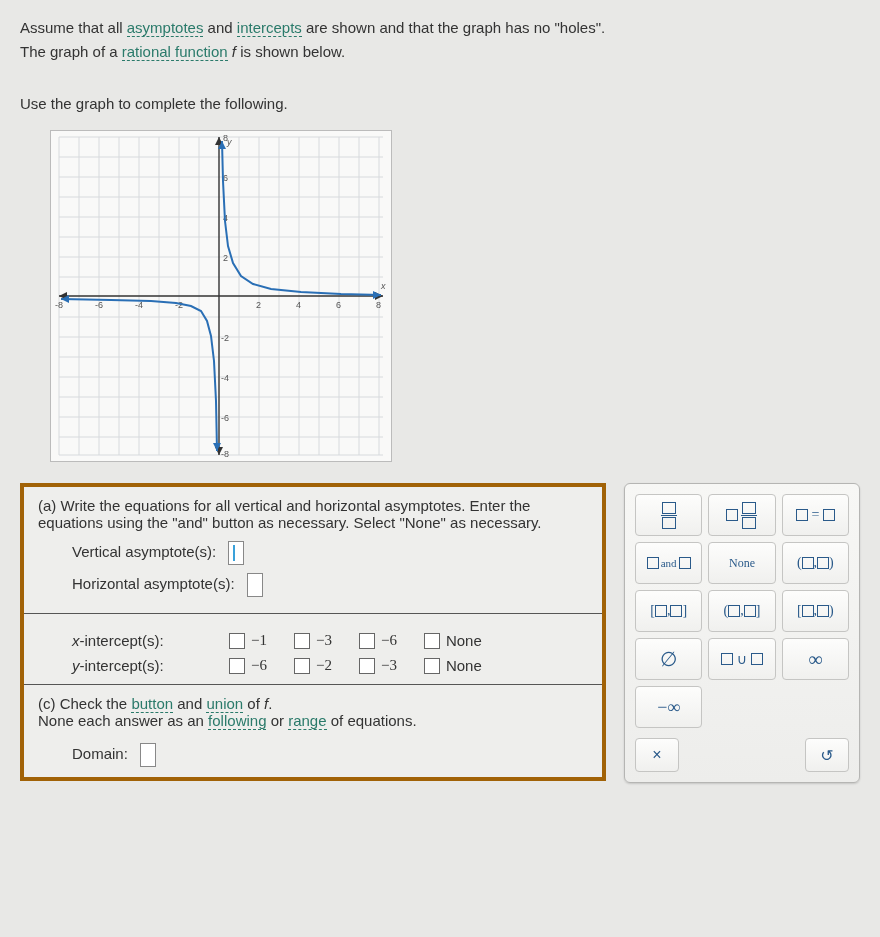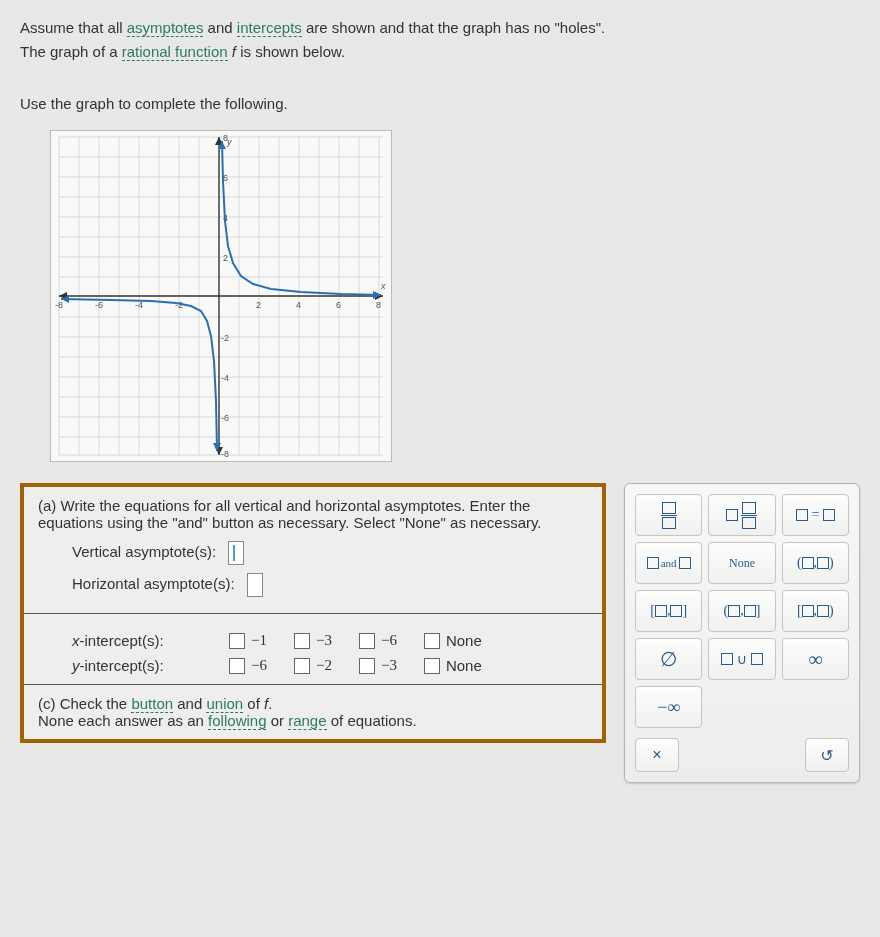--- a/index.html
+++ b/index.html
@@ -249,20 +249,24 @@
           </span>
       </div>
     </div>
 
     <div class="qcell">
       <div>
         <span>(c) Check the </span><span class="underdot">button</span><span> and </span><span class="underdot">union</span><span> of </span><span class="italic">f</span><span>.</span>
         <br>
         <span>None each answer as an </span><span class="underdot">following</span><span> or </span><span class="underdot">range</span><span> of equations.</span>
       </div>
+      <div class="sub" style="margin-top:14px;">
+        <span>Domain:</span>
+        <span class="input-slot"></span>
+      </div>
     </div>
   </div>
 
   <div class="keypad">
     <div class="kp-grid">
       <div class="kp-btn">
         <span class="frac">
             <span class="n"></span>
             <span class="bar"></span>
             <span class="d"></span>

